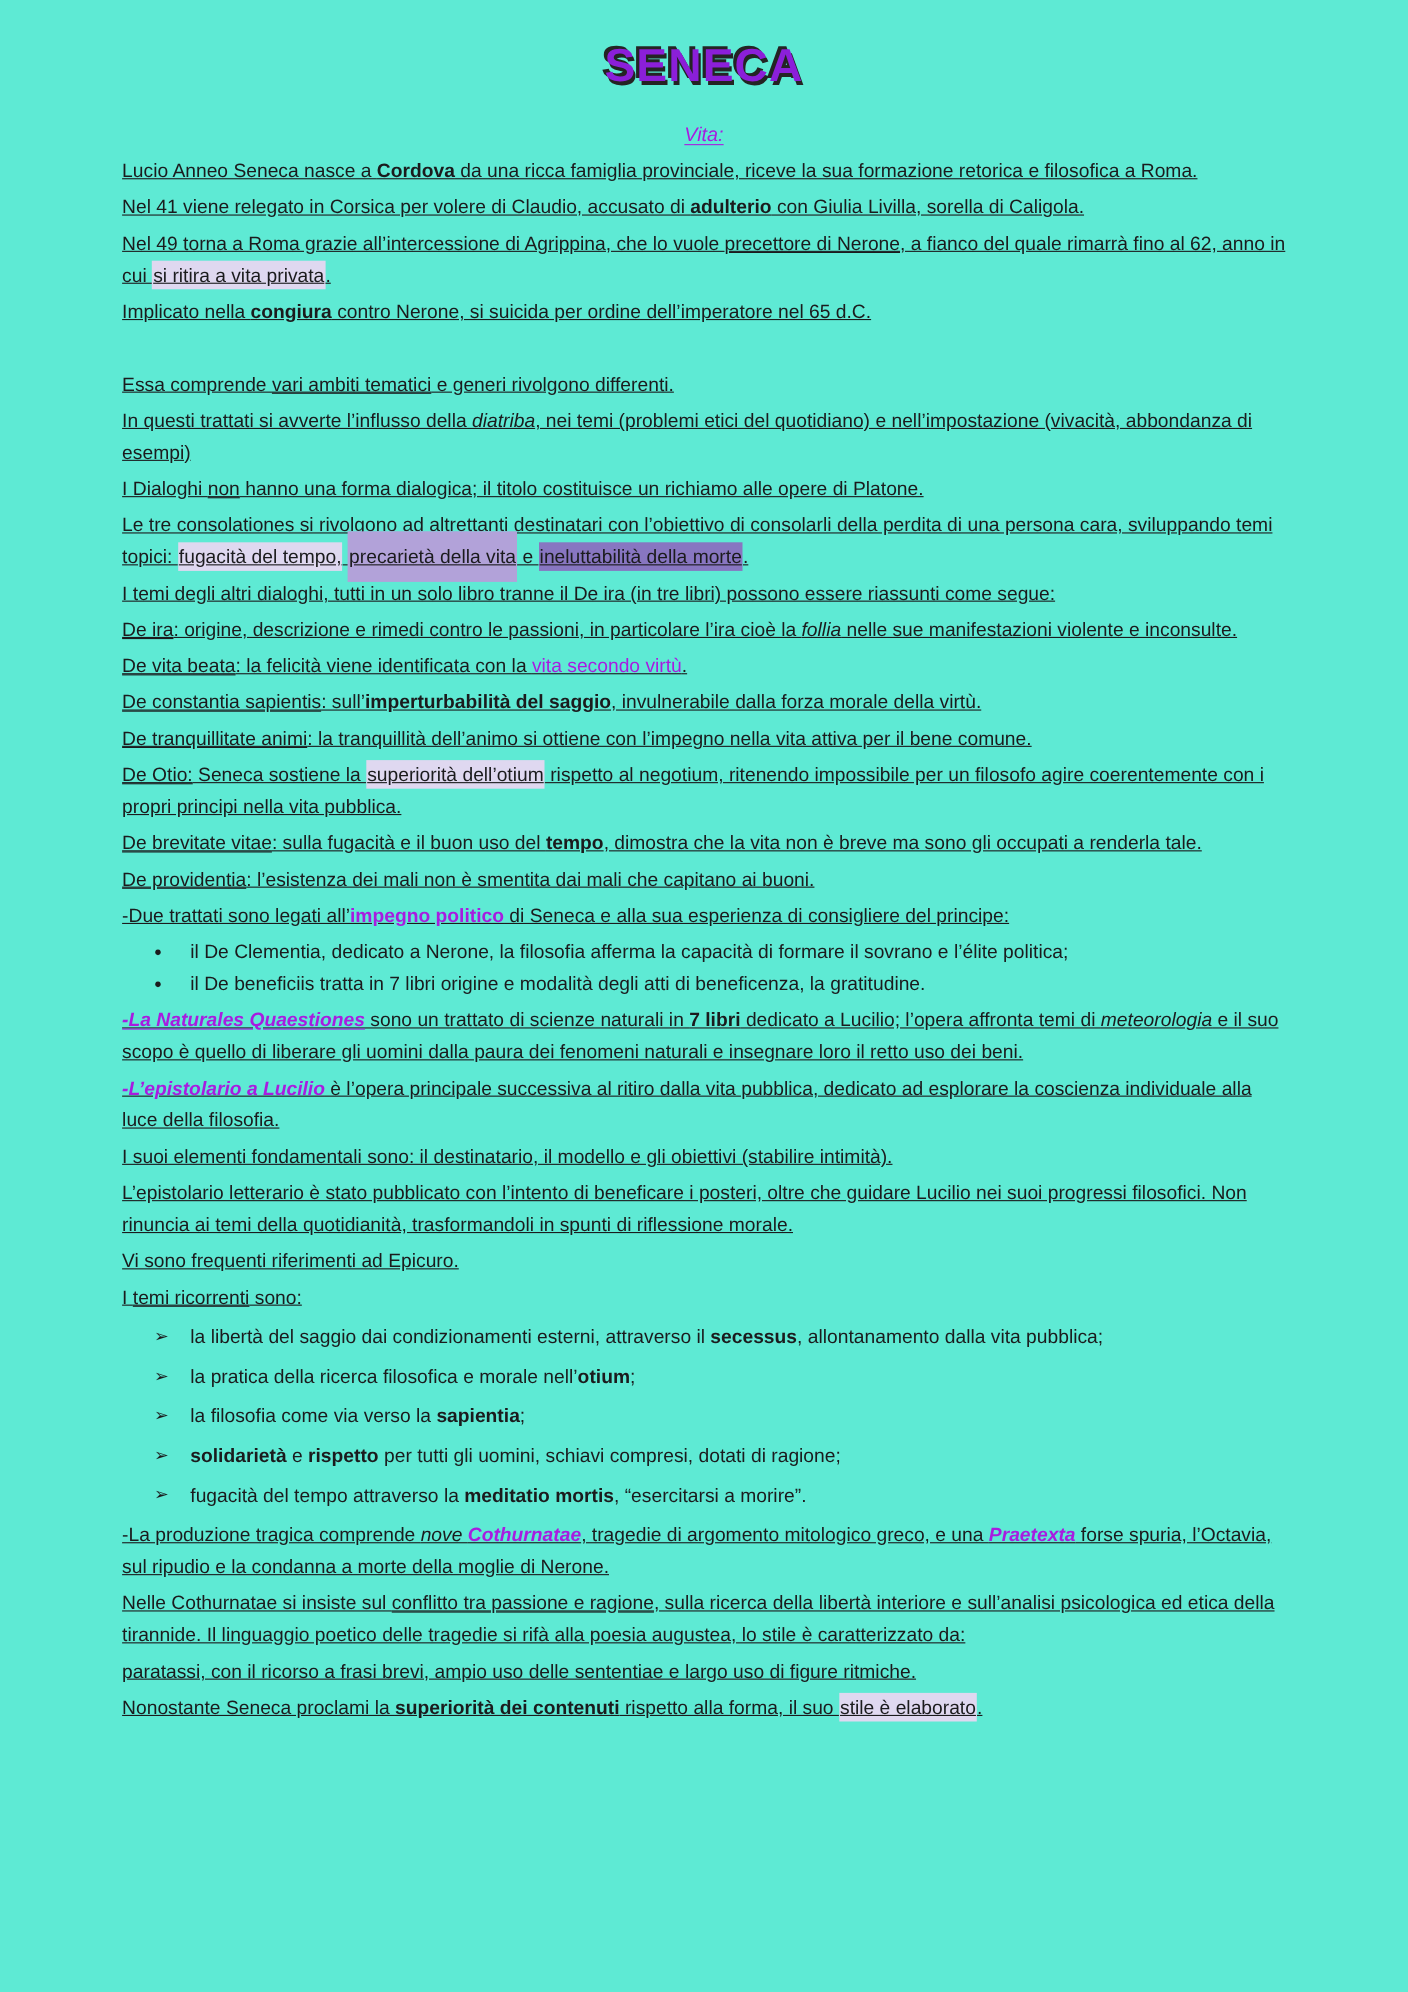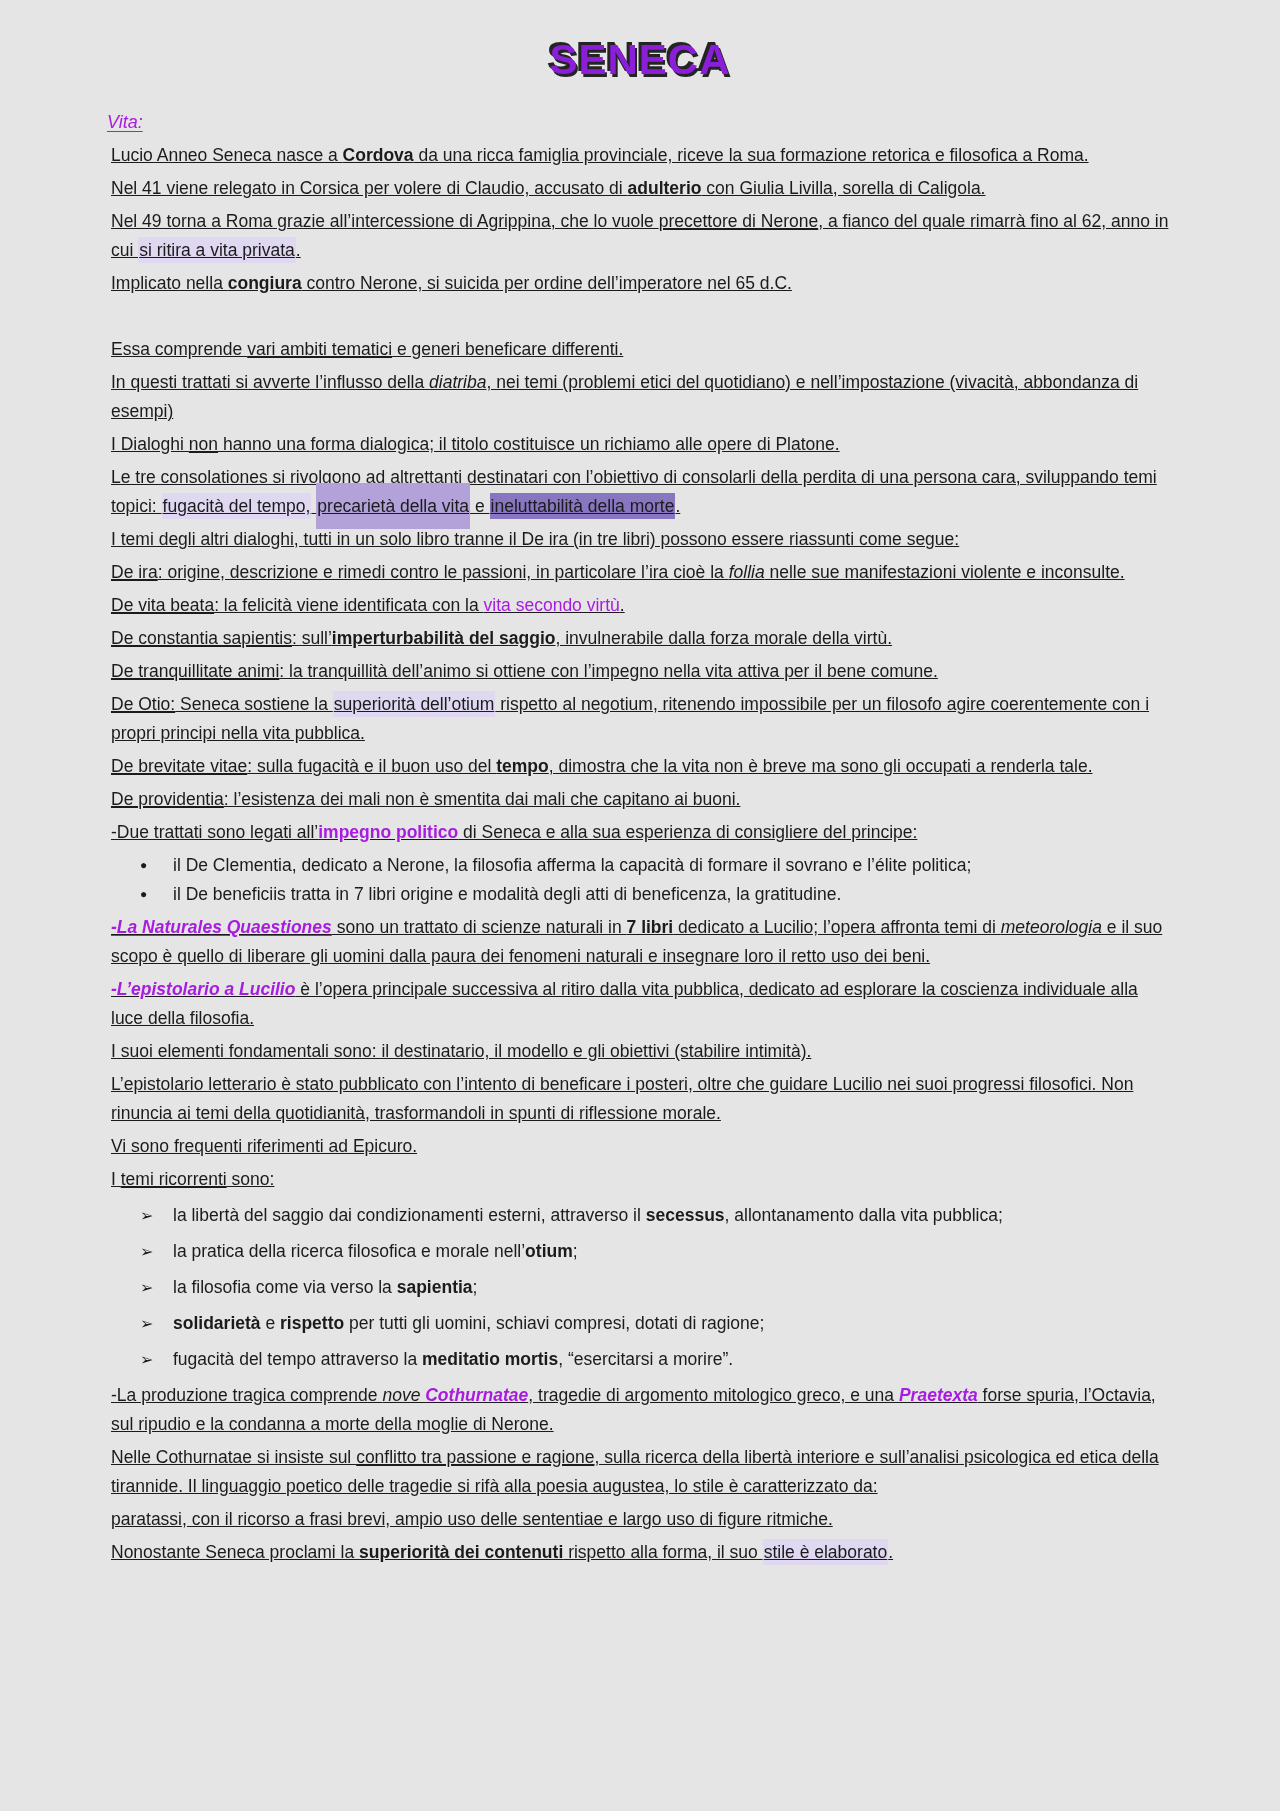--- a/index.html
+++ b/index.html
@@ -1,21 +1,21 @@
 <!DOCTYPE html>
 <html style="--accent: #a81ce0; --title: #8b1fd9; --title-shadow: #242424; --text: #1b1b1d; --hl-light: #dfd8f0; --hl-medium: #b2a2d9; --hl-dark: #8876c1;"><head>
 <meta charset="utf-8">
 <style>
   * { margin:0; padding:0; box-sizing:border-box; }
   html, body { background:#ffffff; }
   .page {
     position:relative;
     width:1280px; height:1811px; overflow:hidden;
     margin:0 auto;
-    background:#e5e5e5;
+    background:#5eead4;
     padding:34px 107px 0 107px;
     font-family:"Liberation Sans", sans-serif;
     color:var(--text, #1b1b1d);
     font-size:17.5px;
     line-height:29px;
   }
   .title {
     text-align:center;
     font-size:42px;
     line-height:48px;
@@ -25,20 +25,21 @@
     text-shadow:-3px -3px 0 var(--title-shadow, #242424), 2px 3px 0 var(--title-shadow, #242424);
     margin:2px 0 24px 0;
   }
   .blk.heading {
     color:var(--accent, #a81ce0);
     font-style:italic;
     font-size:18px;
     text-decoration:underline;
     text-underline-offset:3px;
     margin:4px 0 0 0;
+    text-align:center;
   }
   .blk.para { margin:4px;text-decoration:underline; }
   .blk.spacer { height:29px; }
   .blk.bullet, .blk.arrow { display:flex; }
   .blk.arrow { margin:7px 0; }
   .marker {
     flex:0 0 66px;
     padding-left:33px;
     text-align:left;
   }
@@ -58,21 +59,21 @@
 
 <div class="page">
   <h1 class="title">SENECA</h1>
   <div>
       <div class="blk heading"><span>Vita:</span></div>
       <div class="blk para"><span>Lucio Anneo Seneca nasce a </span><span class="seg-b">Cordova</span><span> da una ricca famiglia provinciale, riceve la sua formazione retorica e filosofica a Roma.</span></div>
       <div class="blk para"><span>Nel 41 viene relegato in Corsica per volere di Claudio, accusato di </span><span class="seg-b">adulterio</span><span> con Giulia Livilla, sorella di Caligola.</span></div>
       <div class="blk para"><span>Nel 49 torna a Roma grazie all’intercessione di Agrippina, che lo vuole </span><span class="seg-u">precettore di Nerone</span><span>, a fianco del quale rimarrà fino al 62, anno in cui </span><span class="seg-hl1">si ritira a vita privata</span><span>.</span></div>
       <div class="blk para"><span>Implicato nella </span><span class="seg-b">congiura</span><span> contro Nerone, si suicida per ordine dell’imperatore nel 65 d.C.</span></div>
       <div class="blk spacer"></div>
-      <div class="blk para"><span>Essa comprende </span><span class="seg-u">vari ambiti tematici</span><span> e generi beneficare differenti.</span></div>
+      <div class="blk para"><span>Essa comprende </span><span class="seg-u">vari ambiti tematici</span><span> e generi rivolgono differenti.</span></div>
       <div class="blk para"><span>In questi trattati si avverte l’influsso della </span><span class="seg-i">diatriba</span><span>, nei temi (problemi etici del quotidiano) e nell’impostazione (vivacità, abbondanza di esempi)</span></div>
       <div class="blk para"><span>I Dialoghi </span><span class="seg-u">non</span><span> hanno una forma dialogica; il titolo costituisce un richiamo alle opere di Platone.</span></div>
       <div class="blk para"><span>Le tre consolationes si rivolgono ad altrettanti destinatari con l’obiettivo di consolarli della perdita di una persona cara, sviluppando temi topici: </span><span class="seg-hl1">fugacità del tempo,</span><span> </span><span class="seg-hl2">precarietà della vita</span><span> e </span><span class="seg-hl3">ineluttabilità della morte</span><span>.</span></div>
       <div class="blk para"><span>I temi degli altri dialoghi, tutti in un solo libro tranne il De ira (in tre libri) possono essere riassunti come segue:</span></div>
       <div class="blk para"><span class="seg-u">De ira</span><span>: origine, descrizione e rimedi contro le passioni, in particolare l’ira cioè la </span><span class="seg-i">follia</span><span> nelle sue manifestazioni violente e inconsulte.</span></div>
       <div class="blk para"><span class="seg-u">De vita beata</span><span>: la felicità viene identificata con la </span><span class="seg-p">vita secondo virtù</span><span>.</span></div>
       <div class="blk para"><span class="seg-u">De constantia sapientis</span><span>: sull’</span><span class="seg-b">imperturbabilità del saggio</span><span>,  invulnerabile dalla forza morale della virtù.</span></div>
       <div class="blk para"><span class="seg-u">De tranquillitate animi</span><span>: la tranquillità dell’animo si ottiene con l’impegno nella vita attiva per il bene comune.</span></div>
       <div class="blk para"><span class="seg-u">De Otio:</span><span> Seneca sostiene la </span><span class="seg-hl1">superiorità dell’otium</span><span> rispetto al negotium, ritenendo impossibile per un filosofo agire coerentemente con i propri principi nella vita pubblica.</span></div>
       <div class="blk para"><span class="seg-u">De brevitate vitae</span><span>: sulla fugacità e il buon uso del </span><span class="seg-b">tempo</span><span>, dimostra che la vita non è breve ma sono gli occupati a renderla tale.</span></div>

